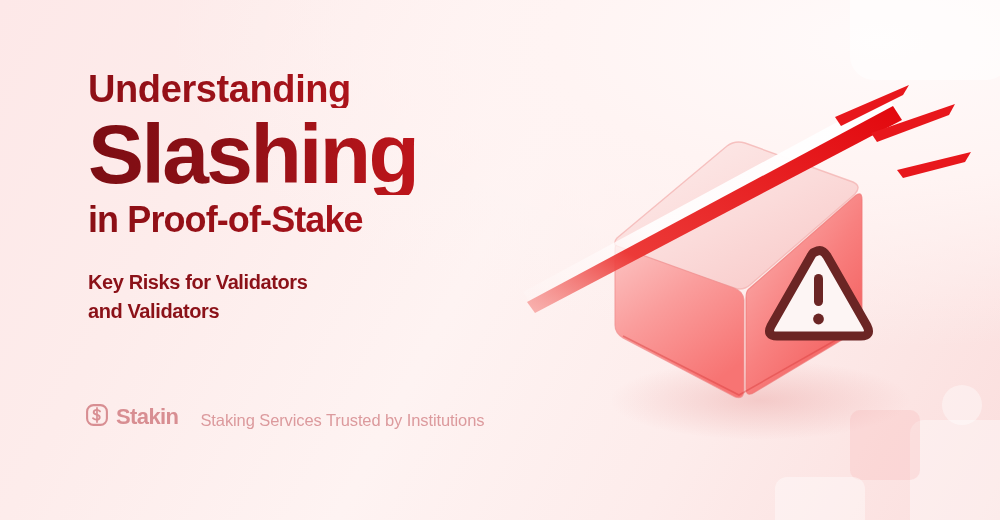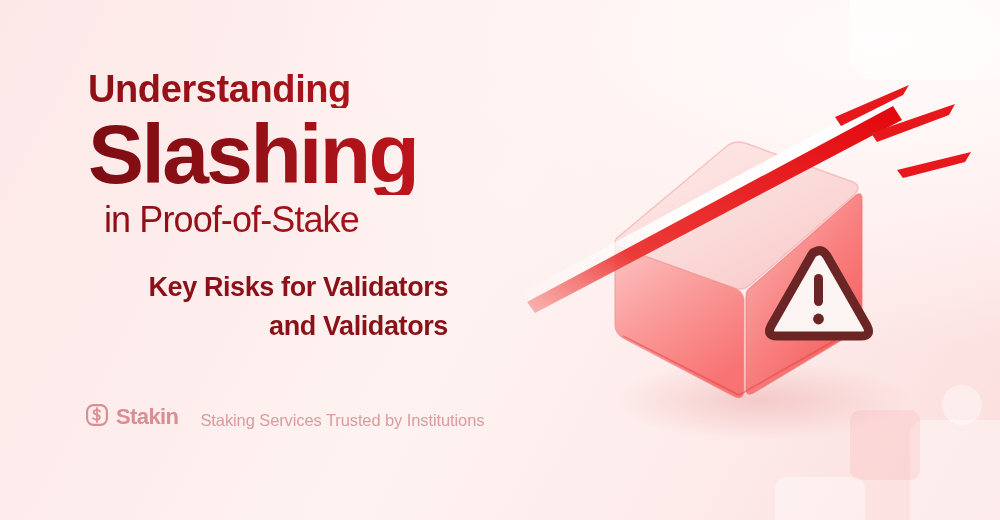--- a/index.html
+++ b/index.html
@@ -59,39 +59,38 @@
     line-height: 0.96;
     margin: 0;
     background: linear-gradient(92deg, #7c0d13 0%, #8e1016 30%, #b5141a 62%, #dd1a20 100%);
     -webkit-background-clip: text;
     background-clip: text;
     color: transparent;
     -webkit-text-fill-color: transparent;
   }
   .subhead {
     font-size: 36px;
-    font-weight: 400;
+    font-weight: 700;
     letter-spacing: -0.9px;
     line-height: 1.05;
-    margin: 6px 0 0 16px;
+    margin: 6px 0 0 0;
     background: linear-gradient(95deg, #8a0f15 0%, #a3121a 50%, #c2161d 100%);
     -webkit-background-clip: text;
     background-clip: text;
     color: transparent;
     -webkit-text-fill-color: transparent;
   }
   .kicker {
     margin: 30px 0 0 0;
-    font-size: 27px;
+    font-size: 20px;
     font-weight: 700;
     line-height: 1.42;
     letter-spacing: -0.4px;
     color: #8b1118;
     max-width: 360px;
-    text-align: right;
   }
 
   
   .brand-row {
     position: absolute;
     left: 86px;
     top: 403px;
     display: flex;
     align-items: center;
     gap: 22px;

